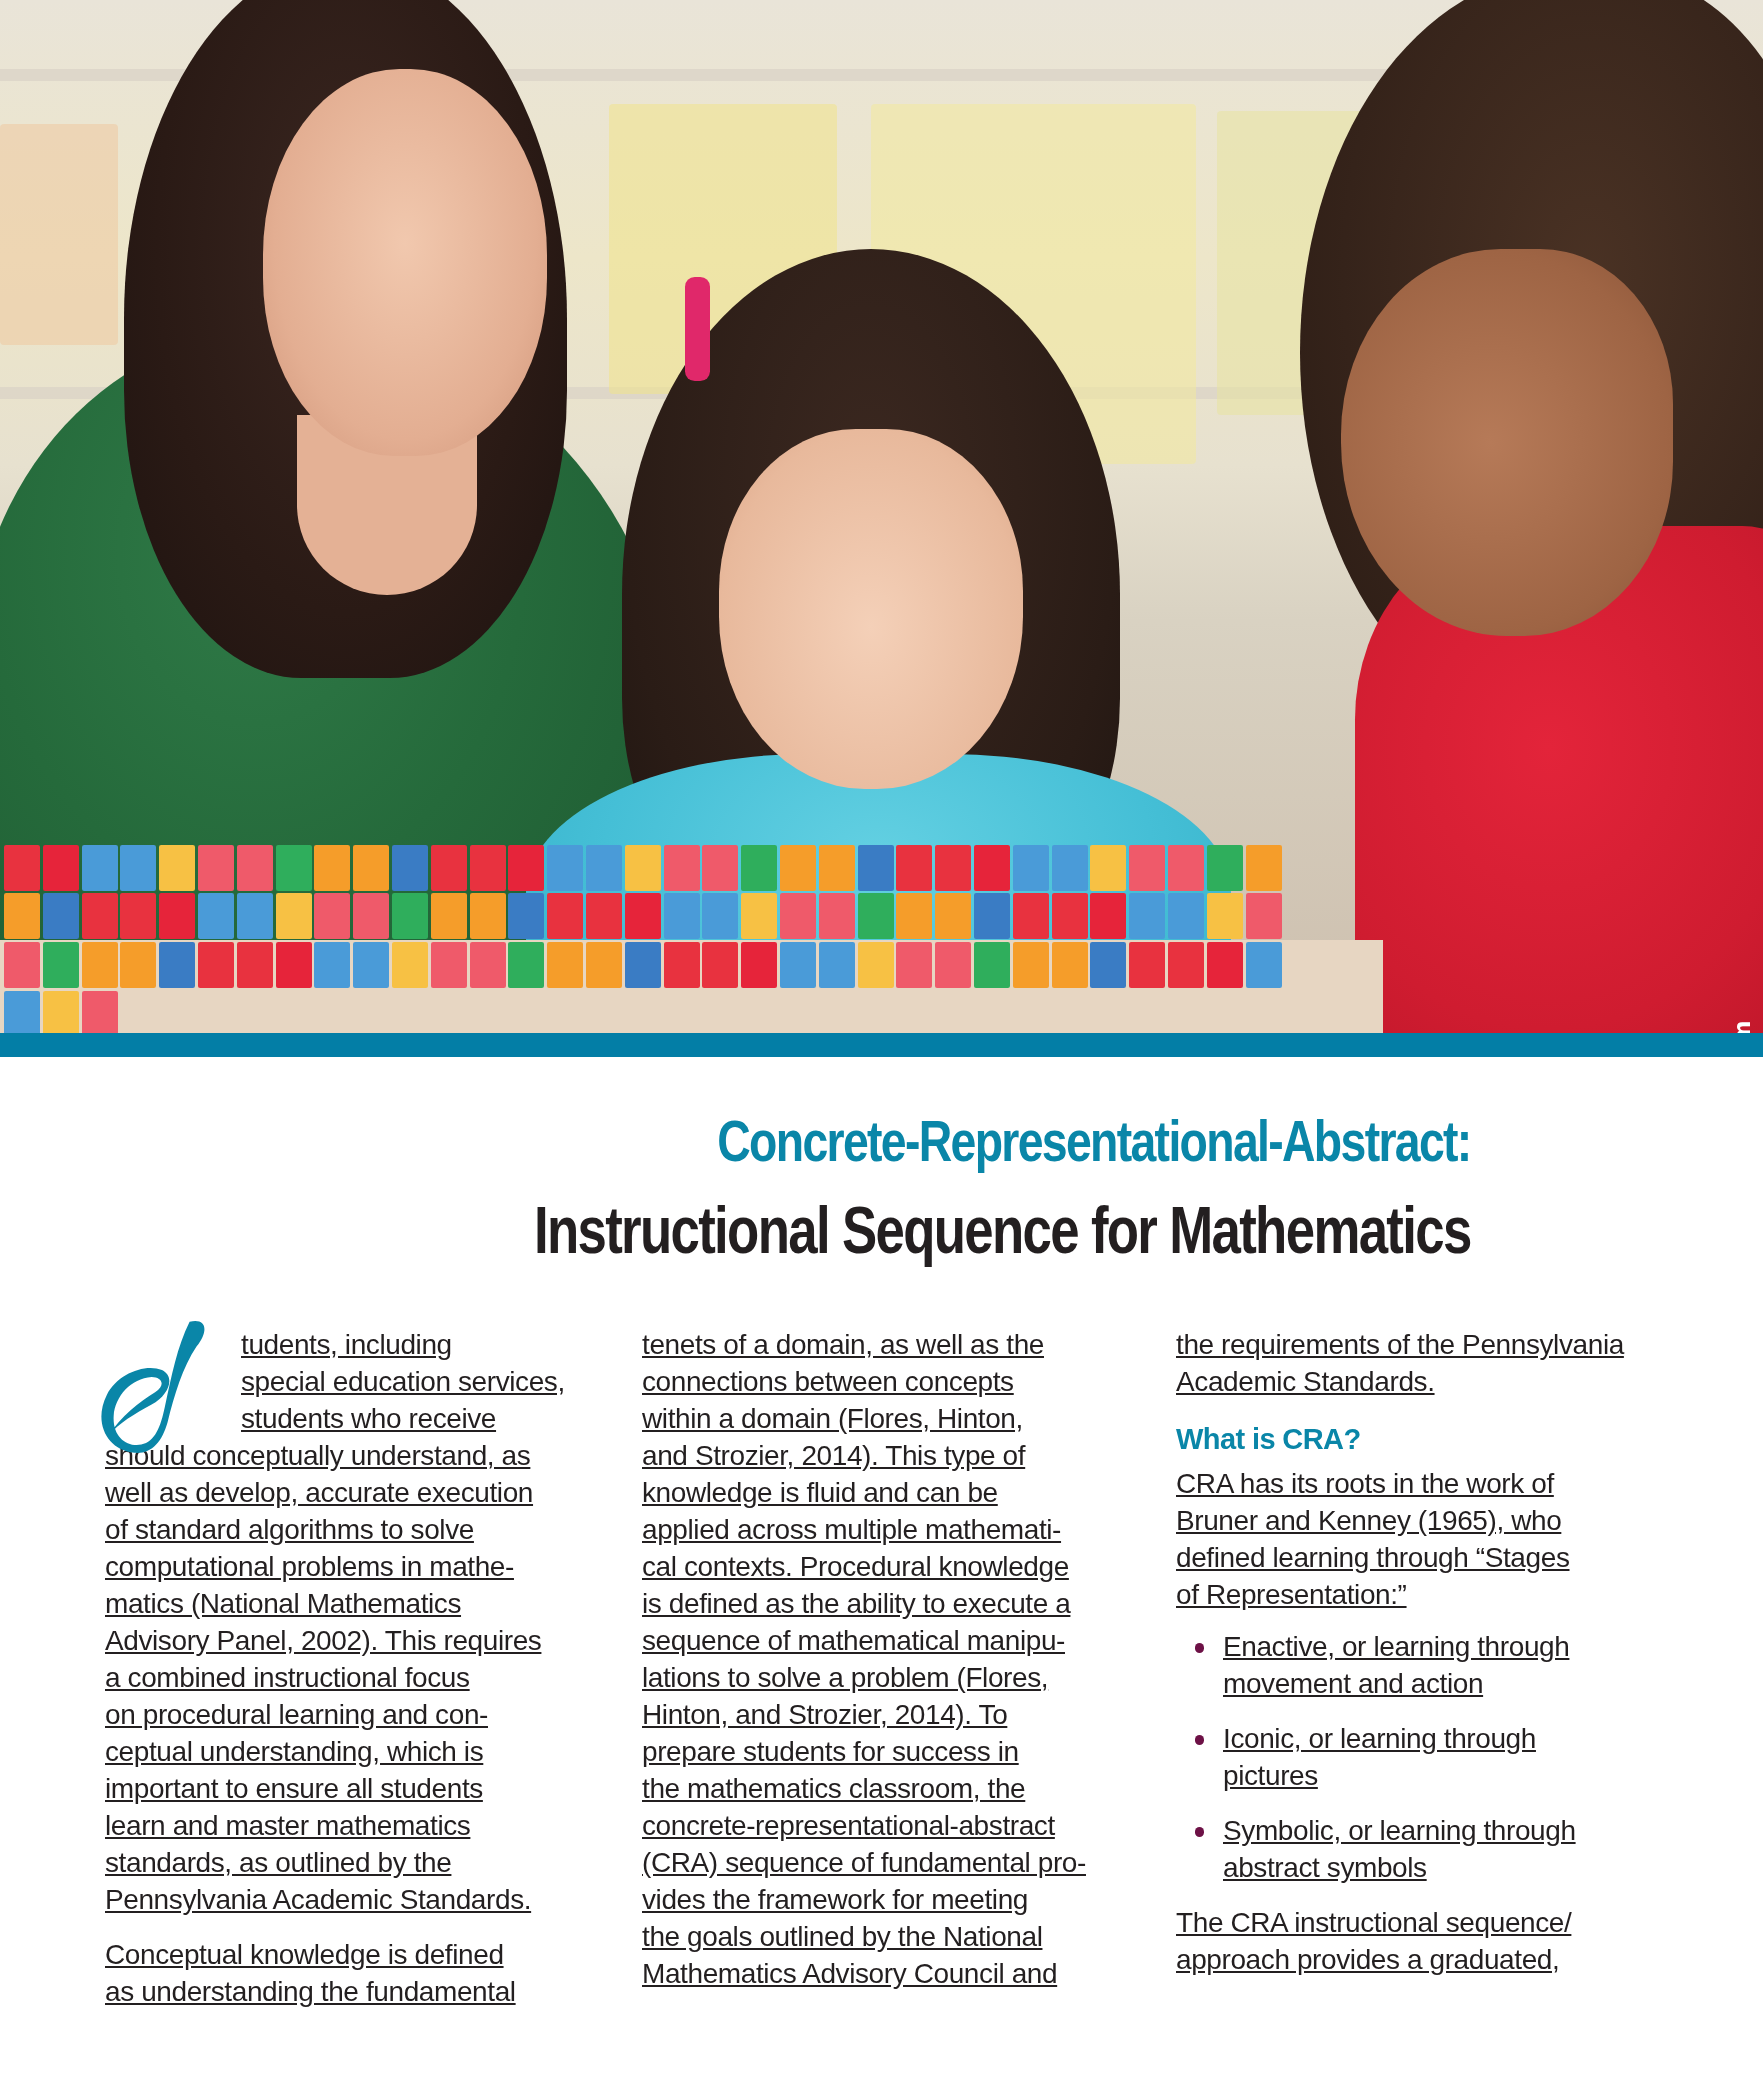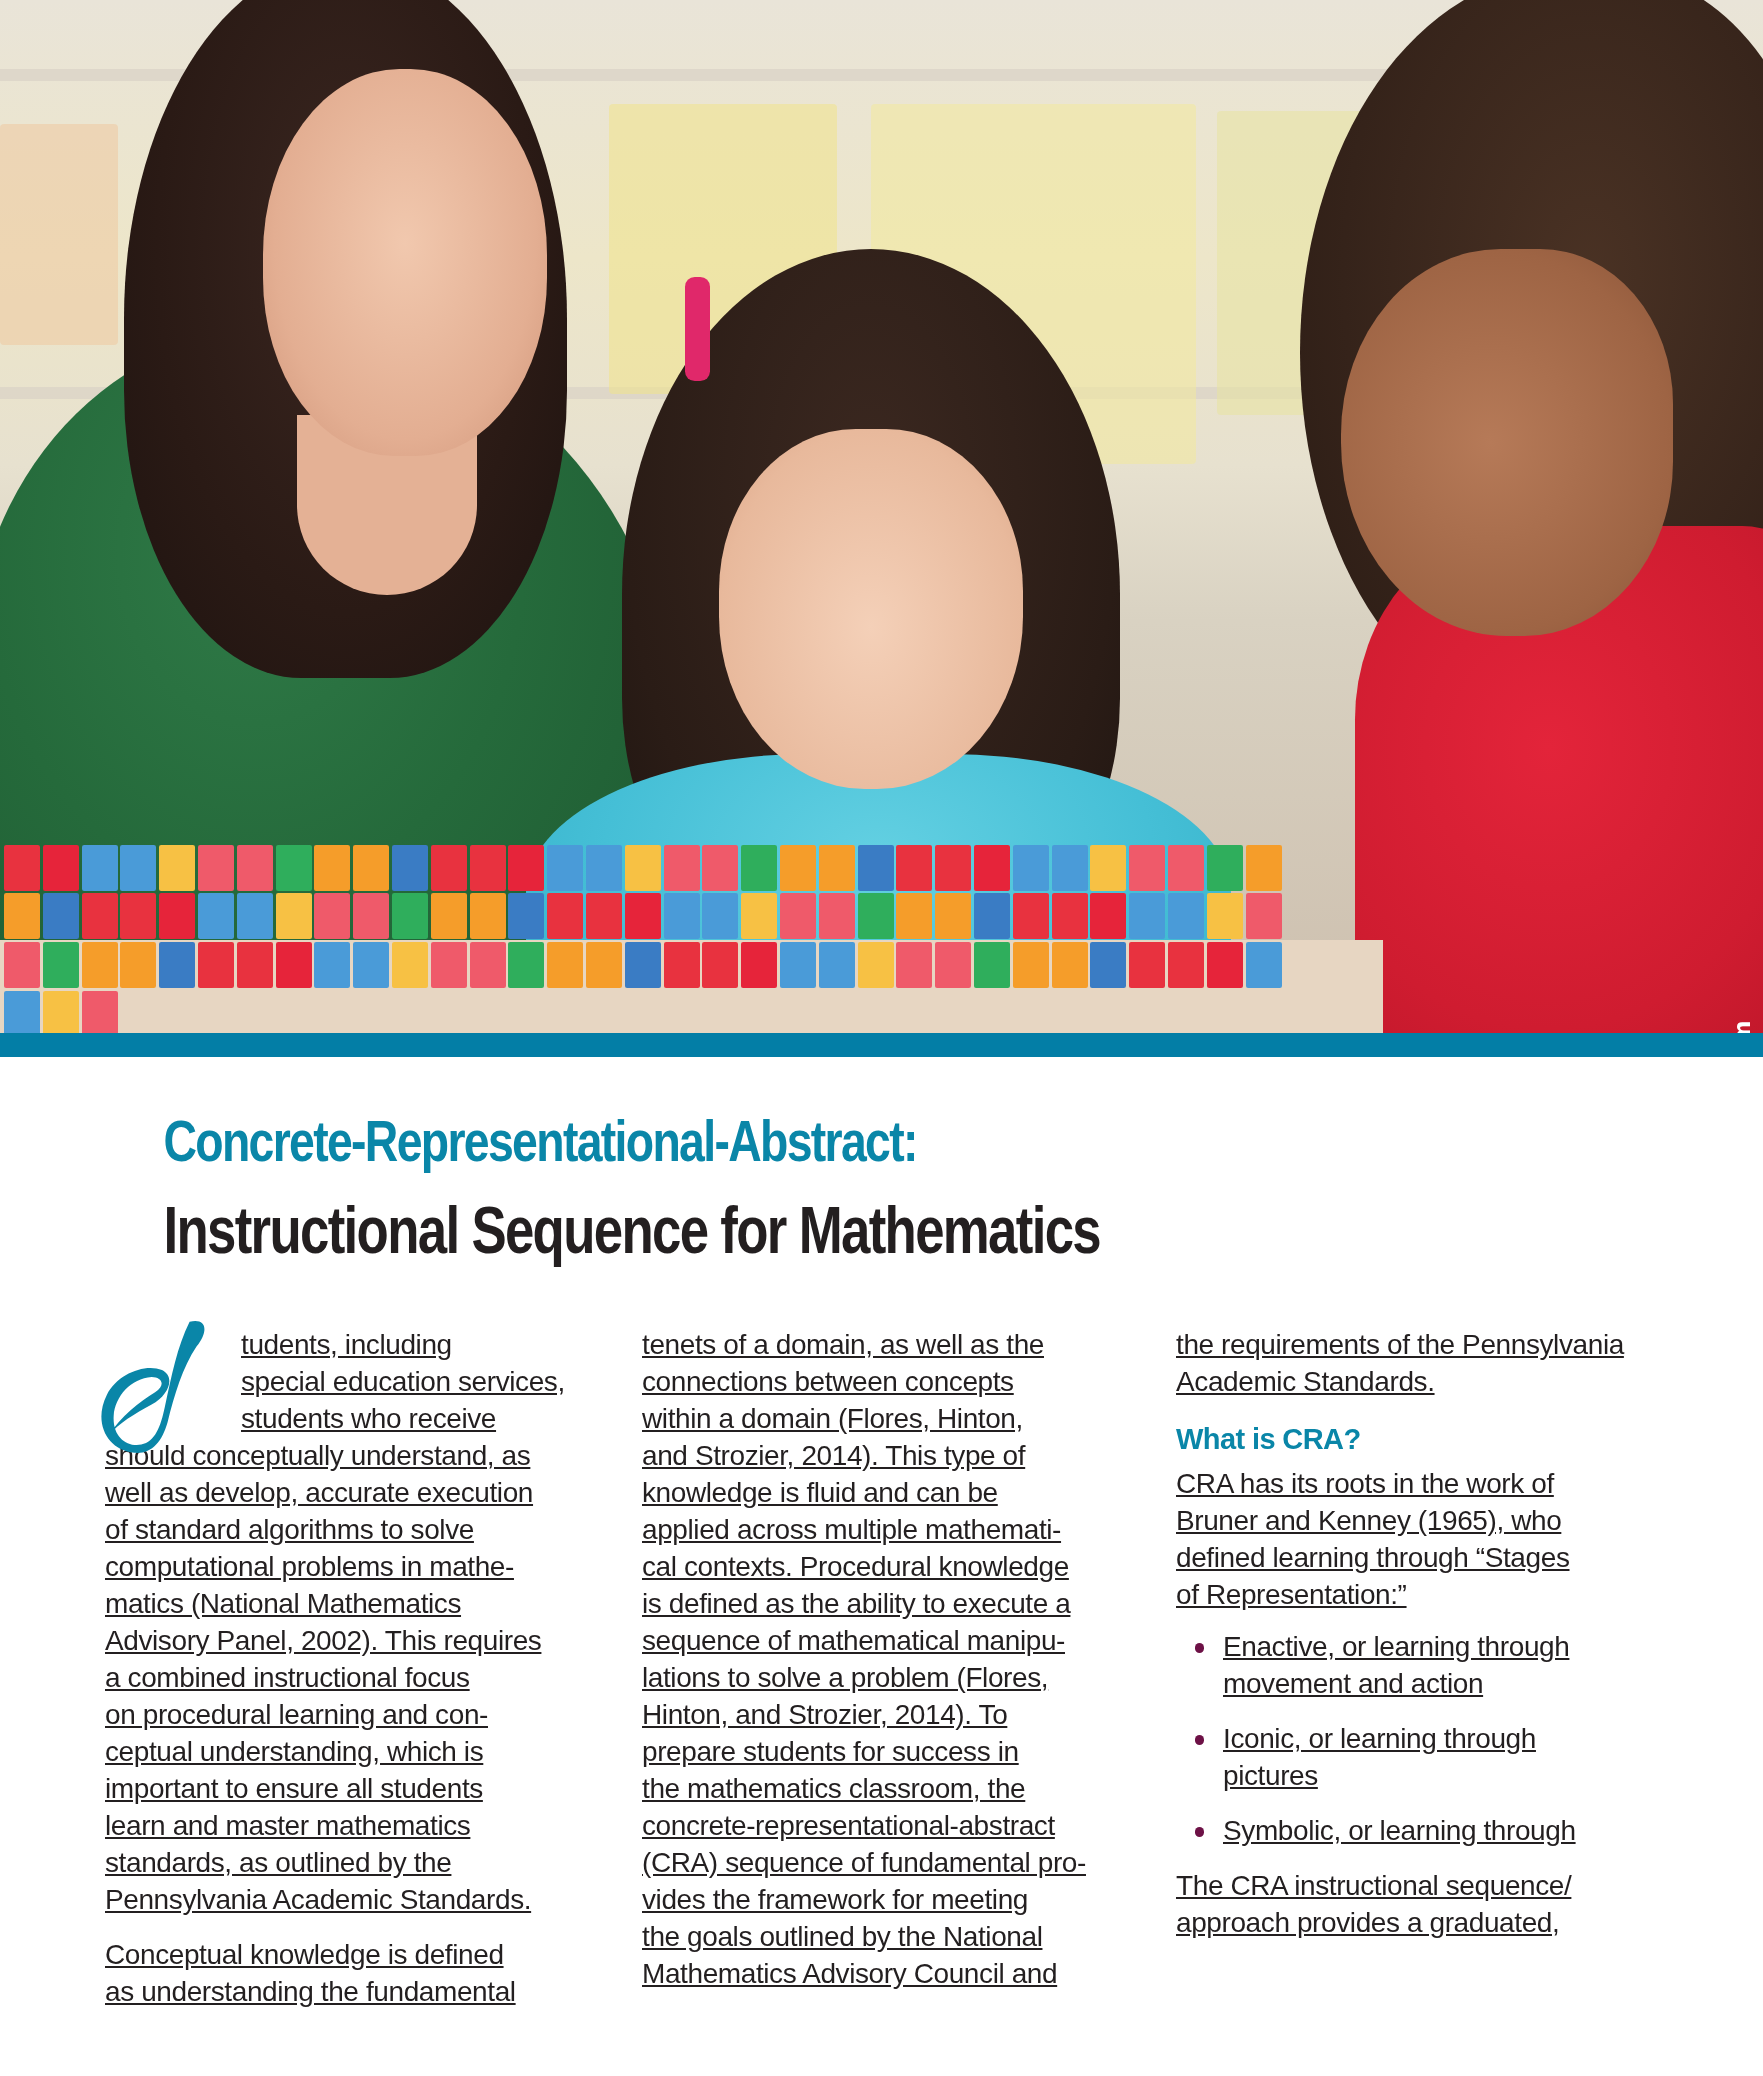--- a/index.html
+++ b/index.html
@@ -69,21 +69,21 @@
     .hero .credit {
       position: absolute; right: 7px; top: 1020px; transform-origin: right top;
       transform: rotate(-90deg) translateY(-100%); translate: 0 0;
       color: #ffffff; font-size: 23.5px; font-weight: bold; letter-spacing: 0.2px; white-space: nowrap;
       font-family: "DejaVu Sans", sans-serif;
     }
 
     .rule-bar { position: absolute; left: 0; top: 1033px; width: 1763px; height: 23.5px; background: #037ea6; }
 
     
-    .title { position: absolute; left: 0; top: 1099px; width: 1634px; text-align: left; }
+    .title { position: absolute; left: 0; top: 1099px; width: 1634px; text-align: right; }
     .title .line1 {
       display: block; color: #0a86a8; font-size: 58px; font-weight: bold; letter-spacing: -2.1px;
       font-family: "Liberation Sans", sans-serif; transform: scaleX(.80); line-height: 83px;
     }
     .title .line2 {
       display: block; color: #231f20; font-size: 66px; font-weight: bold; letter-spacing: -2.1px;
       font-family: "Liberation Sans", sans-serif; transform: scaleX(.80); line-height: 97px;
     }
 
     
@@ -321,20 +321,21 @@
       <span class="line">movement and action</span>
     </li>
     <li>
       <span class="dot"></span>
       <span class="line">Iconic, or learning through</span>
       <span class="line">pictures</span>
     </li>
     <li>
       <span class="dot"></span>
       <span class="line">Symbolic, or learning through</span>
+      <span class="line">abstract symbols</span>
     </li>
   </ul>
   <p>
     <span class="line">The CRA instructional sequence/</span>
     <span class="line">approach provides a graduated,</span>
   </p>
 </div>
 
 
 </body></html>

